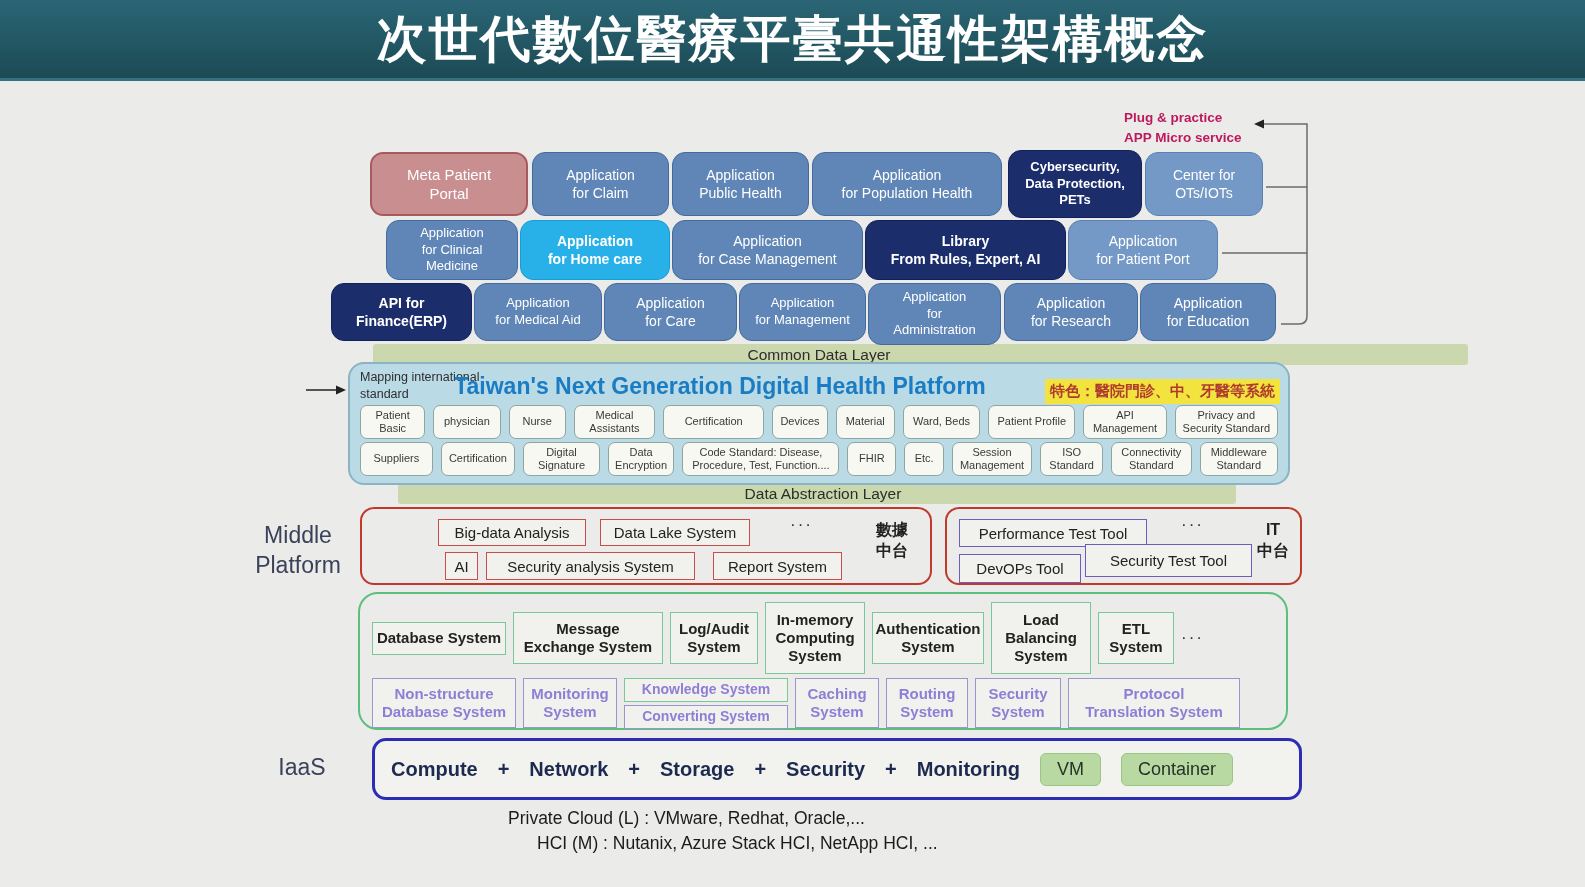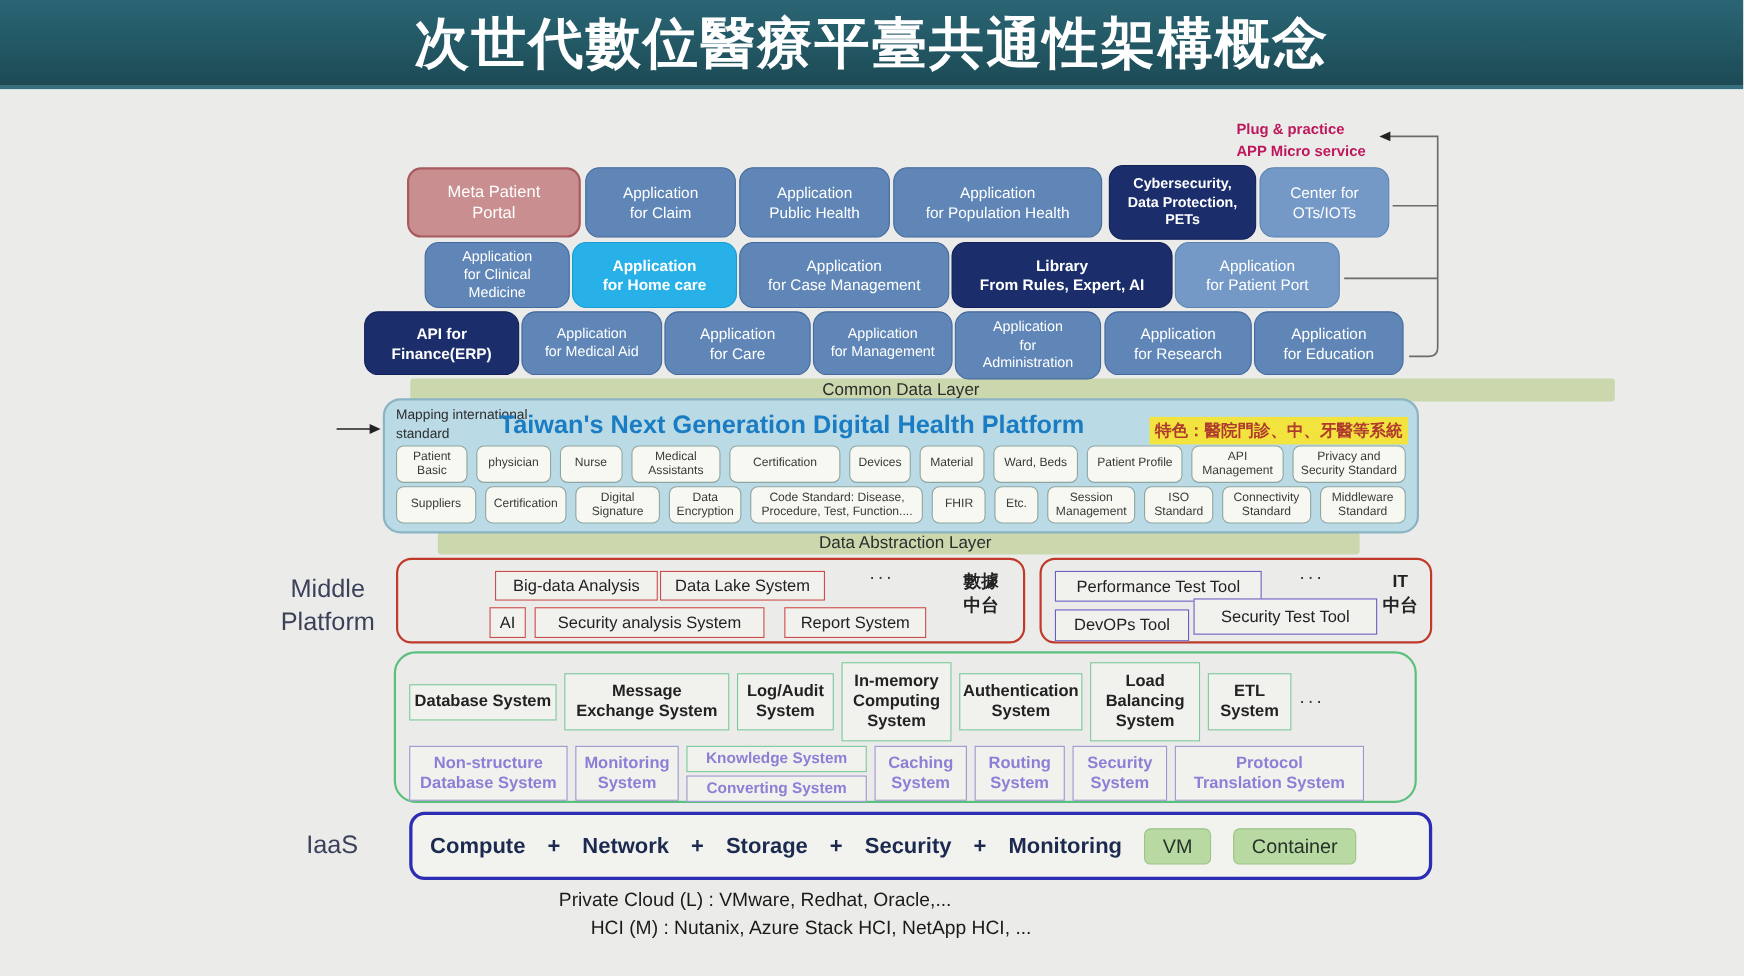--- a/index.html
+++ b/index.html
@@ -179,21 +179,21 @@
   </div>
 
   <div class="layerbar" style="left:398px;top:484px;width:838px;height:20px">
     <span data-bind="layers.data_abstraction">Data Abstraction Layer</span>
   </div>
 
   <div class="seclabel" style="left:238px;top:521px;width:120px" data-bind="middle.label">Middle
 Platform</div>
 
   <div class="redbox" style="left:360px;top:507px;width:572px;height:78px">
-    <div class="rib" style="left:88px;top:10px;width:148px;height:27px" data-bind="middle.left.items.0">Big-data Analysis</div>
+    <div class="rib" style="left:76px;top:10px;width:148px;height:27px" data-bind="middle.left.items.0">Big-data Analysis</div>
     <div class="rib" style="left:238px;top:10px;width:150px;height:27px" data-bind="middle.left.items.1">Data Lake System</div>
     <div class="dots" style="left:428px;top:6px" data-bind="middle.left.ellipsis">···</div>
     <div class="sidelabel" style="left:500px;top:11px;width:60px" data-bind="middle.left.side_label">數據
 中台</div>
     <div class="rib" style="left:83px;top:43px;width:33px;height:28px" data-bind="middle.left.items.2">AI</div>
     <div class="rib" style="left:124px;top:43px;width:209px;height:28px" data-bind="middle.left.items.3">Security analysis System</div>
     <div class="rib" style="left:351px;top:43px;width:129px;height:28px" data-bind="middle.left.items.4">Report System</div>
   </div>
 
   <div class="redbox" style="left:945px;top:507px;width:357px;height:78px">

